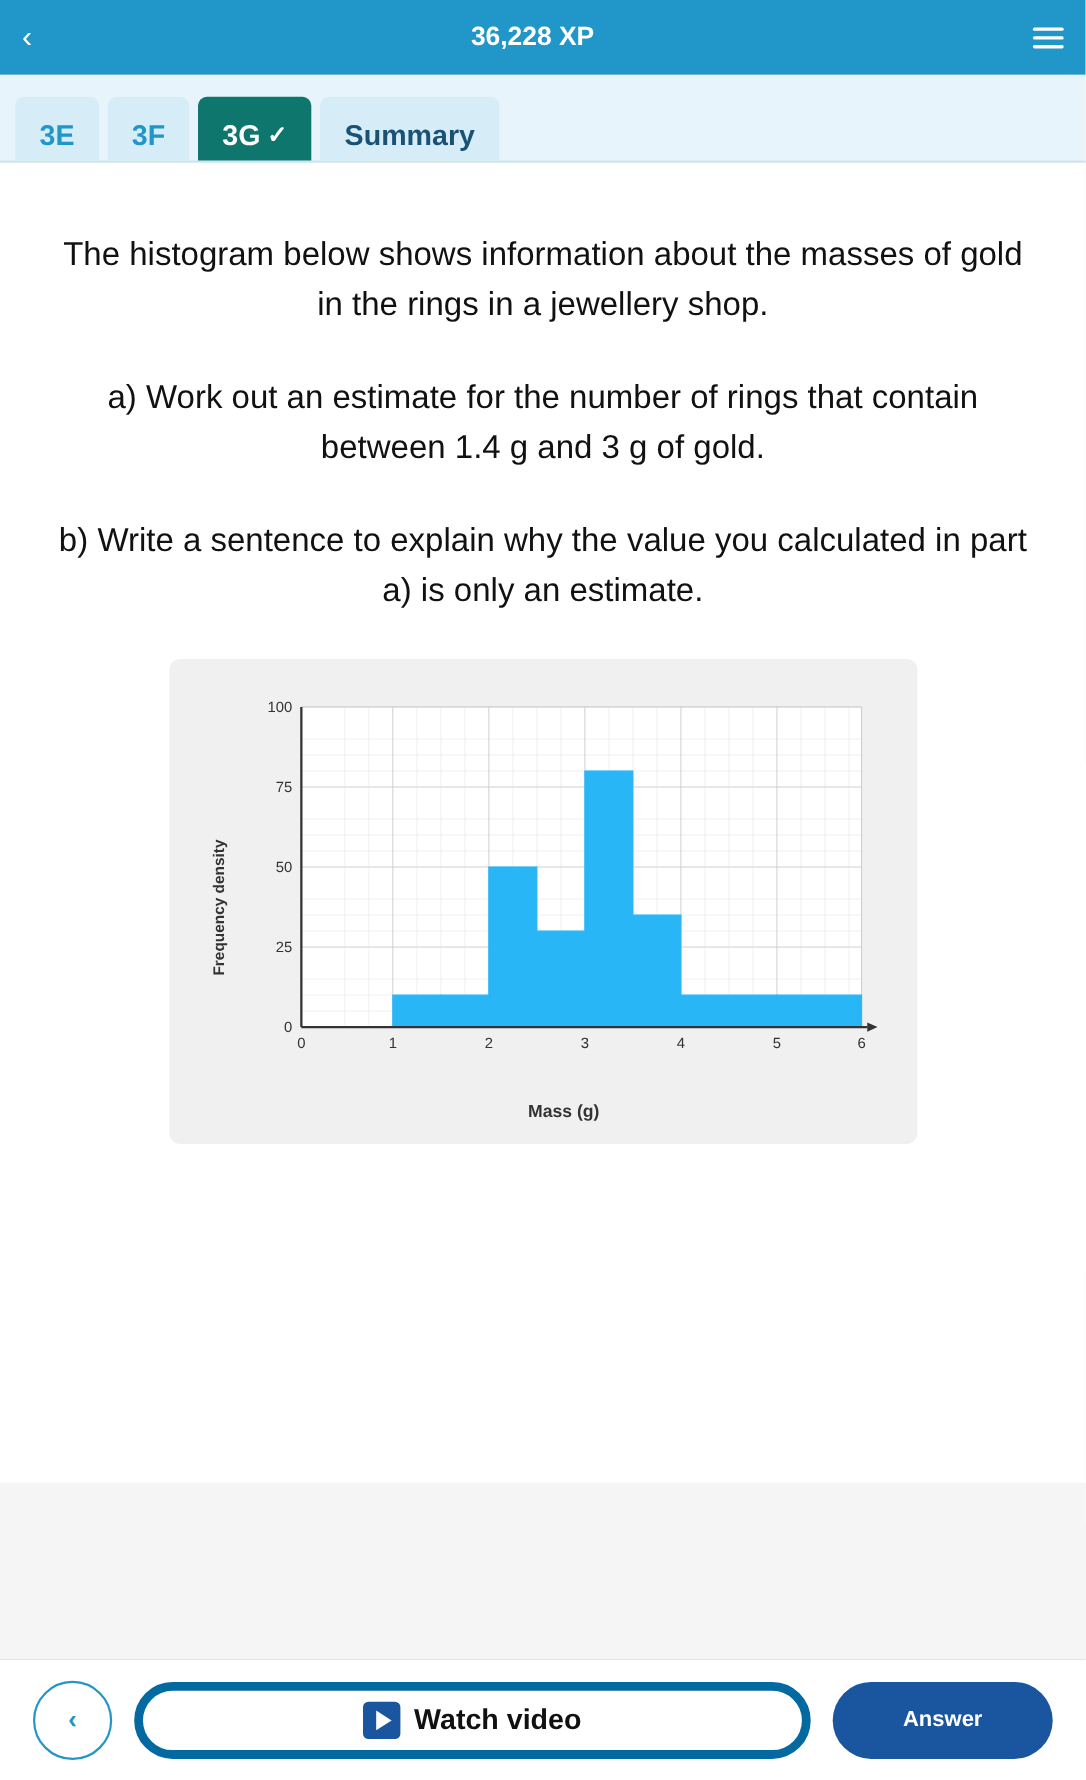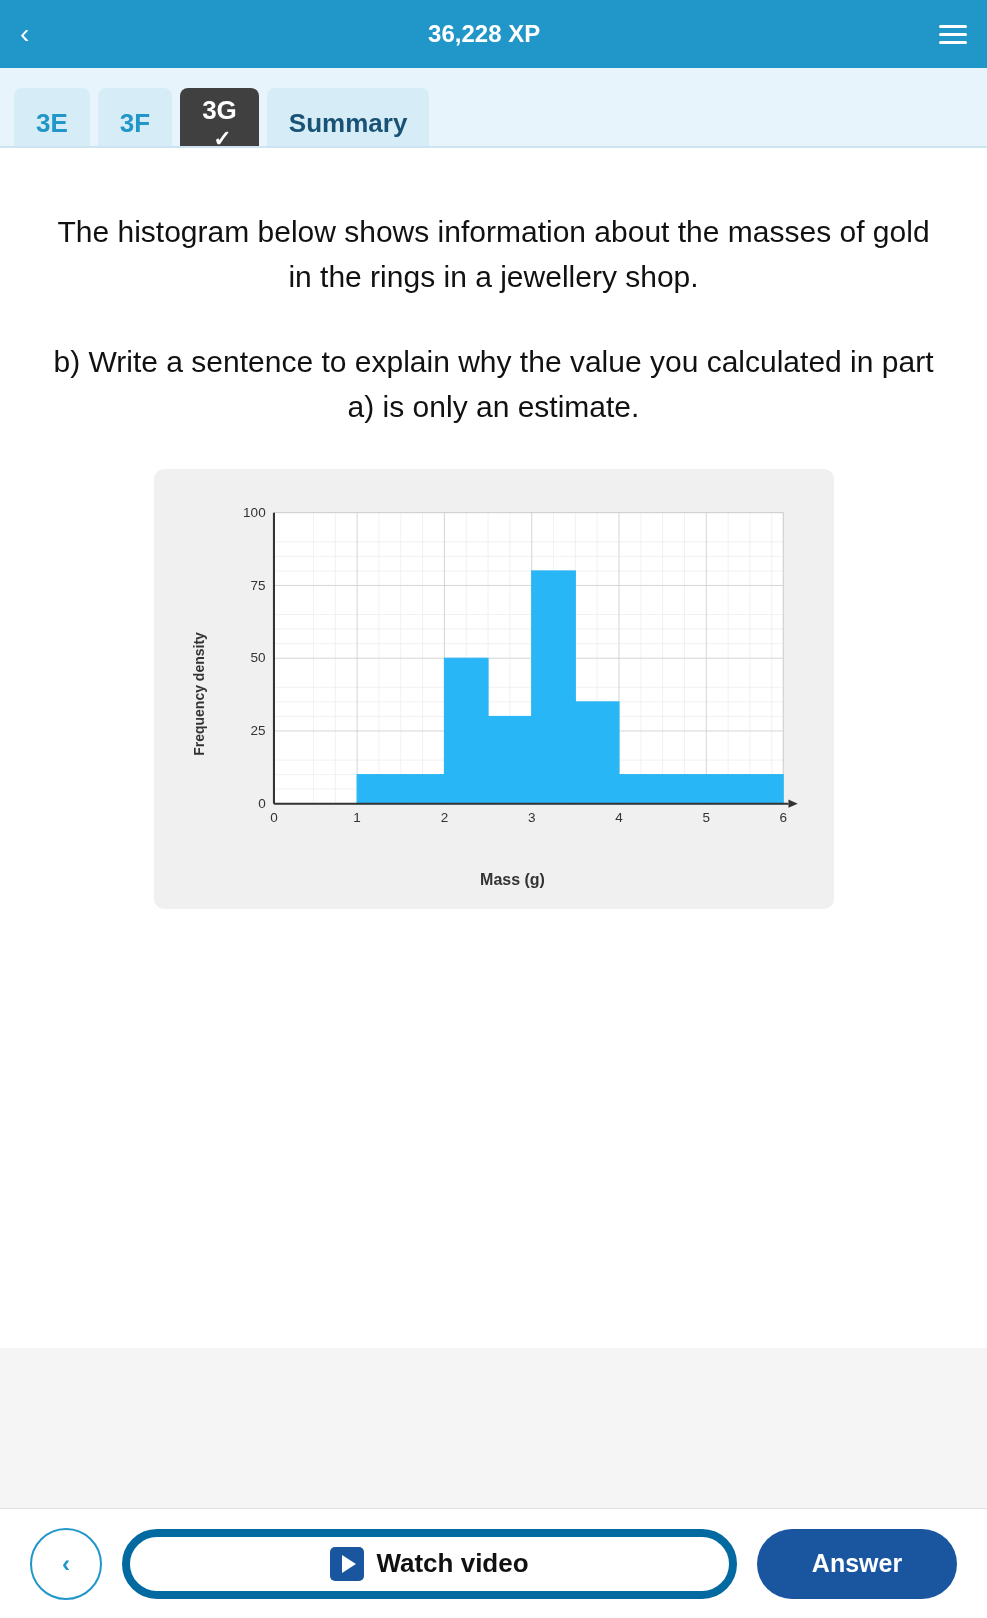--- a/index.html
+++ b/index.html
@@ -71,23 +71,22 @@
       font-size: 26px;
       font-weight: 600;
       cursor: pointer;
       border-radius: 8px 8px 0 0;
       margin: 10px 4px 0;
       height: 70px;
       color: #2196c9;
       background: #d6edf8;
     }
     .tab.active-green {
-      background: #404040;
-      color: white;
-      flex-direction: column;
+      background: #0f766e;
+      color: white;
     }
     .tab.active-red {
       color: #e53935;
       background: #d6edf8;
     }
     .tab.summary {
       color: #1a5276;
       background: #d6edf8;
       font-weight: 700;
     }
@@ -225,21 +224,21 @@
       margin-left: 3px;
     }
 
     .answer-btn {
       width: 200px;
       height: 70px;
       border-radius: 50px;
       border: none;
       background: #1a56a0;
       color: white;
-      font-size: 25px;
+      font-size: 20px;
       font-weight: 700;
       cursor: pointer;
     }
 
     
     .bottom-spacer {
       height: 120px;
     }
   </style>
 </head>
@@ -266,20 +265,21 @@
     <span>3G</span>
     <span class="tab-icon">✓</span>
   </div>
   <div class="tab summary">
     <span>Summary</span>
   </div>
 </div>
 
 <div class="content">
   <p class="question-text">The histogram below shows information about the masses of gold in the rings in a jewellery shop.</p>
+  <p class="question-text">a) Work out an estimate for the number of rings that contain between 1.4 g and 3 g of gold.</p>
   <p class="question-text">b) Write a sentence to explain why the value you calculated in part a) is only an estimate.</p>
 
   <div class="histogram-container">
     <div class="chart-area">
       <div class="y-axis-label-container">
         <span class="y-axis-label">Frequency density</span>
       </div>
       <div class="chart-inner">
         <svg class="chart-svg" viewBox="0 0 560 340" xmlns="http://www.w3.org/2000/svg">
 

